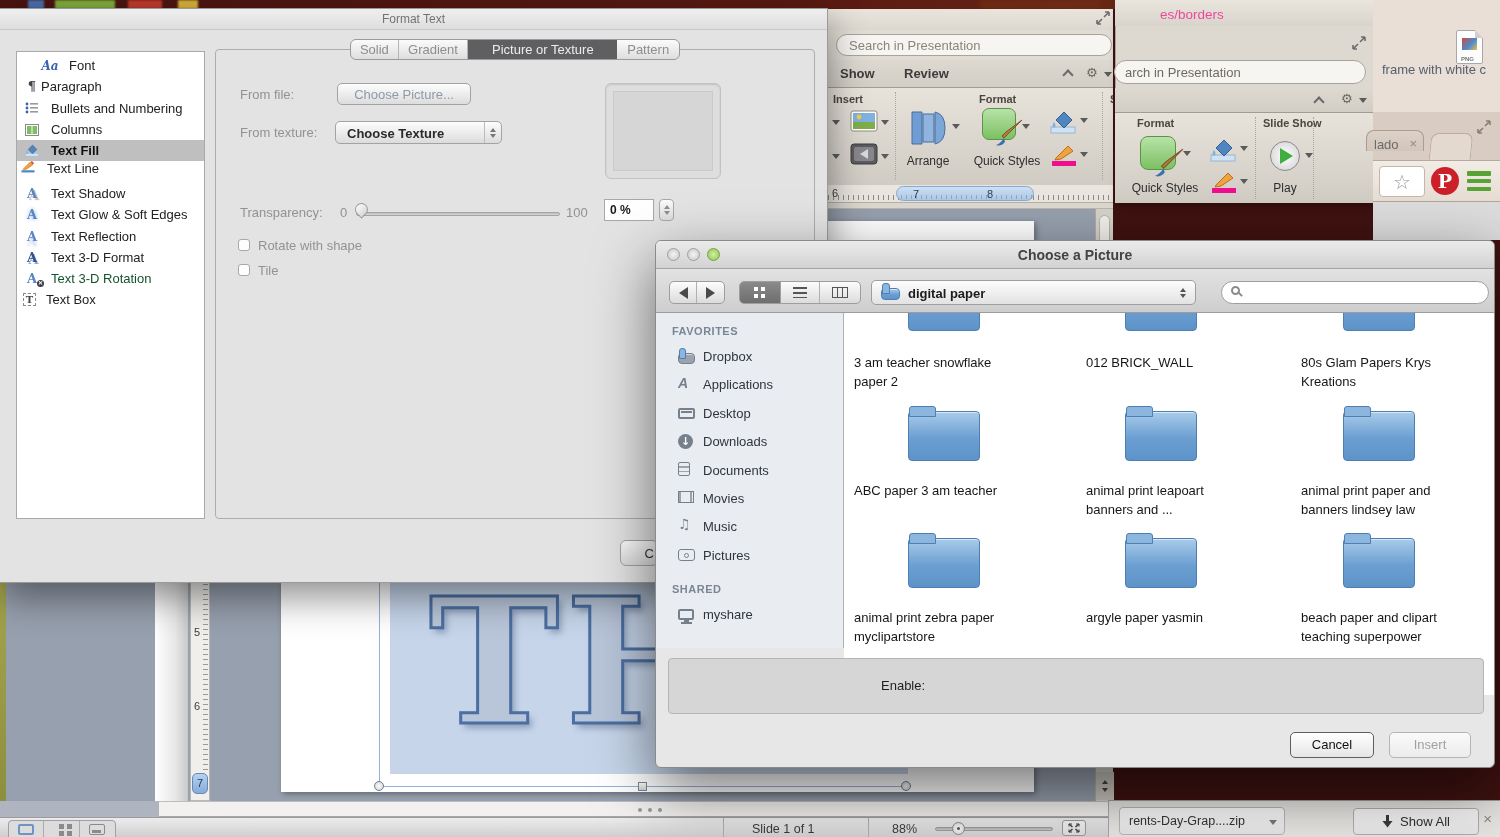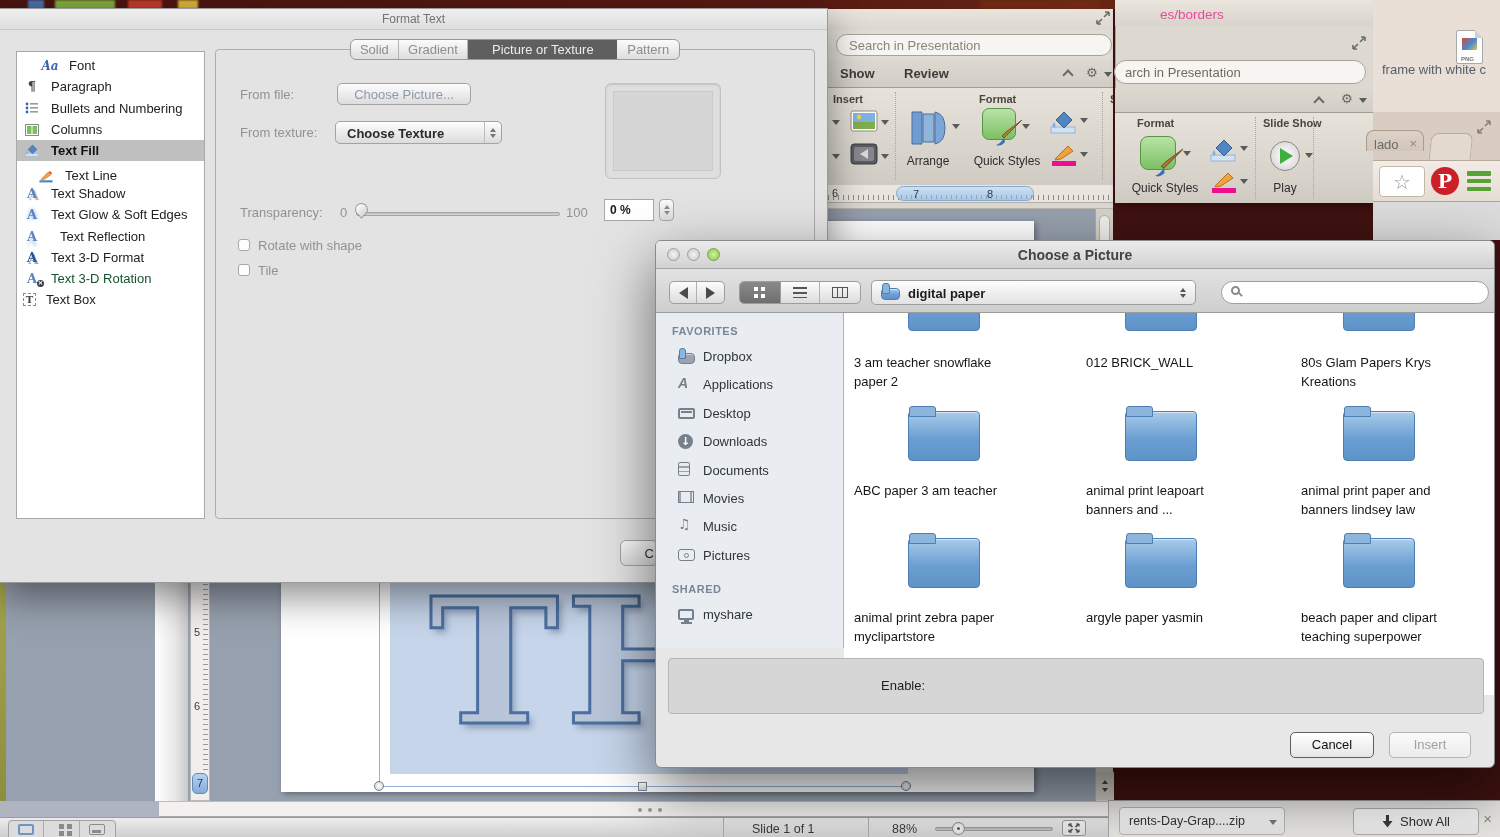--- a/index.html
+++ b/index.html
@@ -291,21 +291,21 @@
     <div class="abs" style="left:0;top:0;width:100%;height:21px;background:linear-gradient(#efefef,#dedede);border-bottom:1px solid #c9c9c9"></div>
     <div class="txt" style="position:absolute;left:0;right:0;top:3px;text-align:center;font-size:12px;color:#737373">Format Text</div>
 
     <div class="abs" style="left:16px;top:42px;width:189px;height:468px;background:#fff;border:1px solid #a9a9a9">
       <div style="display:flex;align-items:center;height:21.3px;padding-left:24px;margin-top:3px">
         <span class="fticon" style="font:italic bold 12px 'DejaVu Serif',serif;color:#3a62ae">Aa</span>
         <span class="txt" style="margin-left:10px;color:#222">Font</span>
       </div>
       <div style="display:flex;align-items:center;height:21.3px;padding-left:6px">
         <span class="fticon" style="font:bold 13px 'DejaVu Serif',serif;color:#41424e">¶</span>
-        <span class="txt" style="margin-left:10px;color:#222">Paragraph</span>
+        <span class="txt" style="color:#222">Paragraph</span>
       </div>
       <div style="display:flex;align-items:center;height:21.3px;padding-left:6px">
         <svg class="fticon" width="14" height="12" viewBox="0 0 14 12">
             <circle cx="2" cy="2" r="1.4" fill="#3a62ae"></circle>
             <circle cx="2" cy="6" r="1.4" fill="#3a62ae"></circle>
             <circle cx="2" cy="10" r="1.4" fill="#3a62ae"></circle>
             <rect x="5" y="1" width="8" height="1.6" fill="#9a9a9a"></rect>
             <rect x="5" y="5" width="8" height="1.6" fill="#9a9a9a"></rect>
             <rect x="5" y="9" width="8" height="1.6" fill="#9a9a9a"></rect>
           </svg>
@@ -320,39 +320,39 @@
         <span class="txt" style="margin-left:10px;color:#222">Columns</span>
       </div>
       <div style="display:flex;align-items:center;height:21.3px;padding-left:6px;background:#bfbfbf">
         <svg class="fticon" width="16" height="13" viewBox="0 0 26 24">
             <rect x="1" y="17" width="24" height="6" fill="#cfe3f6" stroke="#9ab4cc"></rect>
             <path d="M6 10 L14 2 L22 10 L14 18 Z" fill="#4f86c2" stroke="#33608f"></path>
             <path d="M4 12 q-3 4 0 6 q3 -2 0 -6" fill="#7fb0e0"></path>
           </svg>
         <span class="txt" style="margin-left:10px;color:#111;font-weight:bold">Text Fill</span>
       </div>
-      <div style="display:flex;align-items:flex-end;height:21.3px;padding-left:20px">
+      <div style="display:flex;align-items:flex-start;height:21.3px;padding-left:2px">
         <svg class="fticon" width="16" height="12" viewBox="0 0 28 22">
             <rect x="2" y="17" width="24" height="4" fill="#4f86c2"></rect>
             <path d="M6 14 L18 2 L23 7 L11 15 L5 16 Z" fill="#f0a23c" stroke="#b86f1e"></path>
             <path d="M20 1 l4 4" stroke="#d23b3b" stroke-width="3"></path>
           </svg>
         <span class="txt" style="margin-left:10px;color:#222">Text Line</span>
       </div>
       <div style="display:flex;align-items:center;height:21.3px;padding-left:6px">
         <span class="fticon" style="font:bold 13px 'DejaVu Serif',serif;color:#5b84c4;text-shadow:2px 2px 1px #b9b9b9">A</span>
         <span class="txt" style="margin-left:10px;color:#222">Text Shadow</span>
       </div>
       <div style="display:flex;align-items:center;height:21.3px;padding-left:6px">
         <span class="fticon" style="font:bold 13px 'DejaVu Serif',serif;color:#5b84c4;text-shadow:0 0 4px #7fb0e8">A</span>
         <span class="txt" style="margin-left:10px;color:#222">Text Glow &amp; Soft Edges</span>
       </div>
       <div style="display:flex;align-items:center;height:21.3px;padding-left:6px">
         <span class="fticon" style="font:bold 13px 'DejaVu Serif',serif;color:#5b84c4;text-shadow:0 5px 3px #c4d4ea">A</span>
-        <span class="txt" style="margin-left:19px;color:#222">Text Reflection</span>
+        <span class="txt" style="margin-left:10px;color:#222">Text Reflection</span>
       </div>
       <div style="display:flex;align-items:center;height:21.3px;padding-left:6px">
         <span class="fticon" style="font:bold 13px 'DejaVu Serif',serif;color:#2c4f8e;text-shadow:1.5px 1.5px 0 #8aa8d4">A</span>
         <span class="txt" style="margin-left:10px;color:#222">Text 3-D Format</span>
       </div>
       <div style="display:flex;align-items:center;height:21.3px;padding-left:6px">
         <span class="fticon" style="font:bold 13px 'DejaVu Serif',serif;color:#5b84c4;position:relative">A<span style="position:absolute;right:-3px;bottom:-1px;width:7px;height:7px;border-radius:50%;background:#3c3c44;color:#fff;font:bold 6px 'Liberation Sans',sans-serif;text-align:center;line-height:7px">✕</span></span>
         <span class="txt" style="margin-left:10px;color:#14532d">Text 3-D Rotation</span>
       </div>
       <div style="display:flex;align-items:center;height:21.3px;padding-left:6px">

